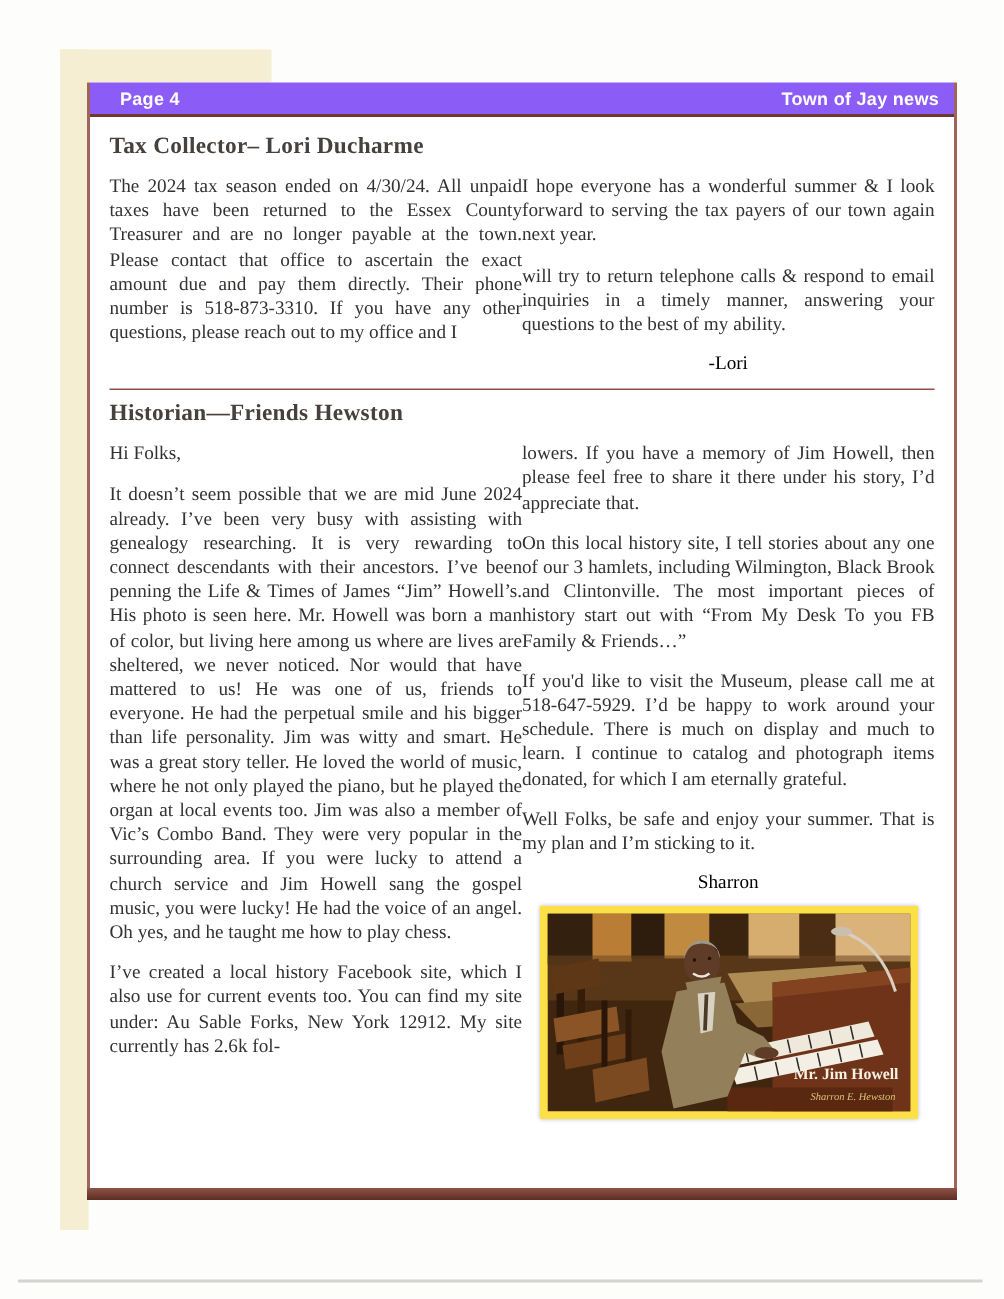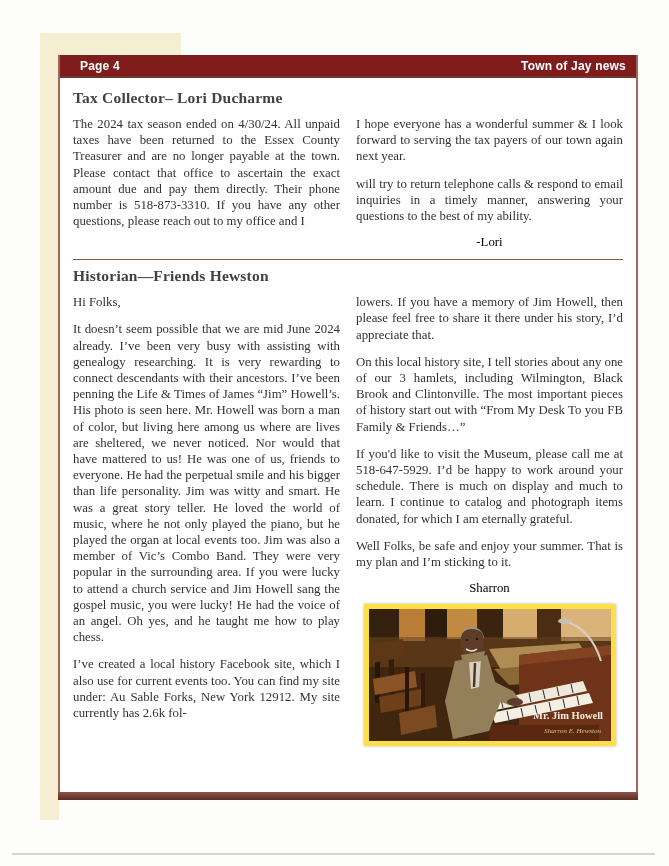--- a/index.html
+++ b/index.html
@@ -9,38 +9,38 @@
     font-family:"Liberation Serif", serif;
   }
   .cream-strip{position:absolute;left:40px;top:33px;width:19px;height:787px;background:#f5eed2;}
   .cream-top{position:absolute;left:40px;top:33px;width:141px;height:23px;background:#f5eed2;}
   .page-panel{
     position:absolute;left:58px;top:55px;width:580px;height:745px;
     background:#ffffff;border-left:2px solid #a0645a;border-right:2px solid #a0645a;
     display:flex;flex-direction:column;box-sizing:border-box;
   }
   .header-bar{
-    height:21px;background:#7f1d1d;border-bottom:2px solid #6e382e;
+    height:21px;background:#8b5cf6;border-bottom:2px solid #6e382e;
     display:flex;justify-content:space-between;align-items:center;
     padding:0 10px 0 20px;flex:0 0 auto;
   }
   .header-bar span{
     color:#fff;font-family:"Liberation Sans",sans-serif;font-weight:bold;
     font-size:12px;letter-spacing:.2px;
   }
   .content{flex:1 1 auto;padding:4px 13px 0 13px;overflow:hidden;}
   .bottom-bar{
     flex:0 0 auto;height:8px;margin:0 -2px;
     background:linear-gradient(#8f5347,#5c2d24);
   }
   .article-title{
     font-family:Liberation Serif, serif;font-weight:bold;
     font-size:15.5px;color:#46413c;margin:7px 0 9px 0;letter-spacing:.2px;
   }
-  .cols{display:flex;gap:16px;}
+  .cols{display:flex;}
   .col{flex:1 1 0;min-width:0;}
   .body-text p{
     margin:0 0 11px 0;font-size:12.8px;line-height:16.2px;color:#333231;
     text-align:justify;
   }
   .sig{text-align:center;font-size:12.8px;color:#000000;margin:2px 0 8px 0;}
   .divider{border:none;border-top:1.5px solid #8c5247;margin:1px 0 4px 0;}
   .photo-frame{
     margin:6px auto 0 auto;width:252px;background:#fde047;padding:5px;
     box-shadow:0 0 3px rgba(0,0,0,.28);box-sizing:border-box;

